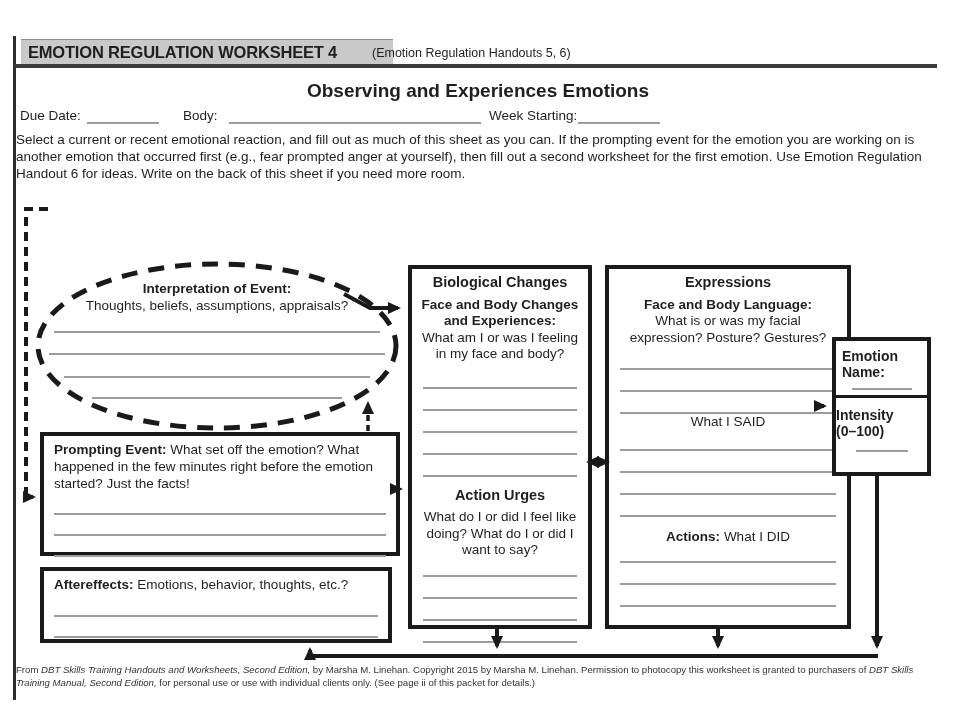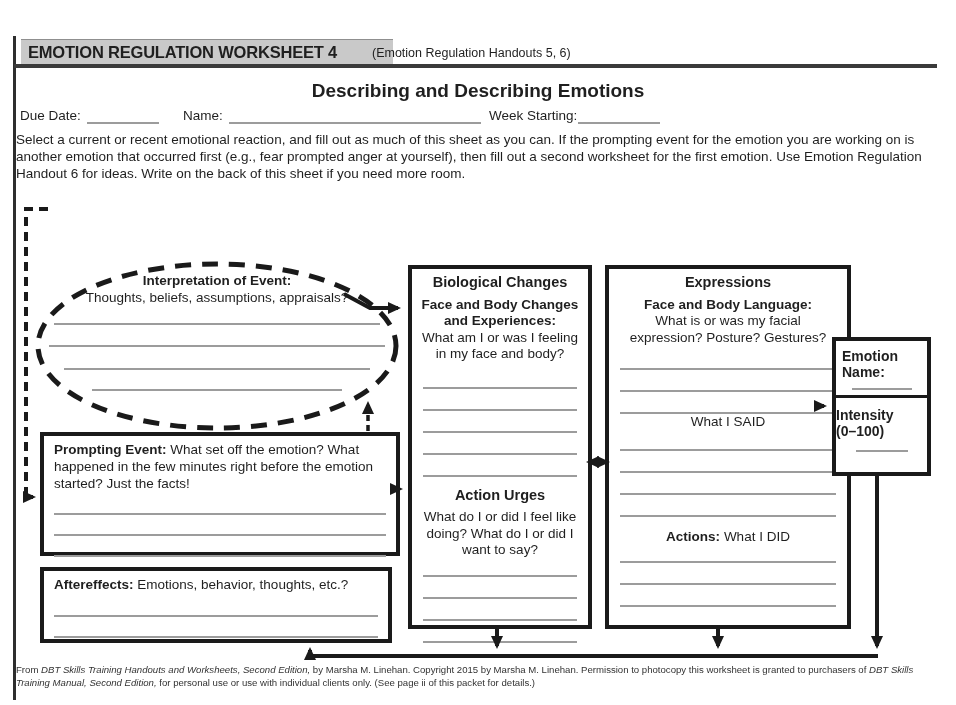--- a/index.html
+++ b/index.html
@@ -22,21 +22,21 @@
   #page-title { left:0; top:80px; width:956px; text-align:center; font-size:19px; font-weight:bold; }
 
   .fld-label { top:108px; font-size:13.5px; }
   .fld-line { top:108px; height:16px; border-bottom:2px solid #9c9c9c; }
 
   #instructions { left:16px; top:131px; width:926px; font-size:13.5px; line-height:17.2px; }
 
   #vuln-box { left:48px; top:196px; width:883px; height:57px; padding:4px 9px; font-size:13.5px; }
   #vuln-box .wline { height:13px; }
 
-  #interp-block { left:38px; top:273px; width:358px; text-align:center; font-size:13.5px; line-height:16.5px; }
+  #interp-block { left:38px; top:281px; width:358px; text-align:center; font-size:13.5px; line-height:16.5px; }
 
   #prompt-box { left:40px; top:432px; width:360px; height:124px; padding:5px 10px; font-size:13.5px; line-height:17px; }
   #prompt-box .wline { height:21px; }
 
   #after-box { left:40px; top:567px; width:352px; height:76px; padding:5px 10px; font-size:13.5px; line-height:17px; }
   #after-box .wline { height:21px; }
 
   #bio-panel { left:408px; top:265px; width:184px; height:364px; padding:3px 9px; text-align:center; font-size:13.5px; line-height:16.5px; }
   #expr-panel { left:605px; top:265px; width:246px; height:364px; padding:3px 9px; text-align:center; font-size:13.5px; line-height:16.5px; }
   .panel-title { font-size:14.5px; font-weight:bold; margin-top:2px; }
@@ -58,25 +58,25 @@
 <div id="page">
 
   <div id="left-rule" class="abs"></div>
 
   <div id="hdr-patch" class="abs">
     <span>EMOTION REGULATION WORKSHEET 4</span>
   </div>
   <div id="hdr-ref" class="abs">(Emotion Regulation Handouts 5, 6)</div>
   <div id="hdr-rule" class="abs"></div>
 
-  <div id="page-title" class="abs">Describing and Describing Emotions</div>
+  <div id="page-title" class="abs">Observing and Experiences Emotions</div>
 
   <span class="abs fld-label" style="left:20px;">Due Date:</span>
   <span class="abs fld-line" style="left:87px; width:72px;"></span>
-  <span class="abs fld-label" style="left:183px;">Name:</span>
+  <span class="abs fld-label" style="left:183px;">Body:</span>
   <span class="abs fld-line" style="left:229px; width:252px;"></span>
   <span class="abs fld-label" style="left:489px;">Week Starting:</span>
   <span class="abs fld-line" style="left:578px; width:82px;"></span>
 
   <p id="instructions" class="abs">Select a current or recent emotional reaction, and fill out as much of this sheet as you can. If the prompting event for the emotion you are working on is another emotion that occurred first (e.g., fear prompted anger at yourself), then fill out a second worksheet for the first emotion. Use Emotion Regulation Handout 6 for ideas. Write on the back of this sheet if you need more room.</p>
 
 
   <div id="interp-block" class="abs">
     <div class="b">Interpretation of Event:</div>
     <div>Thoughts, beliefs, assumptions, appraisals?</div>

